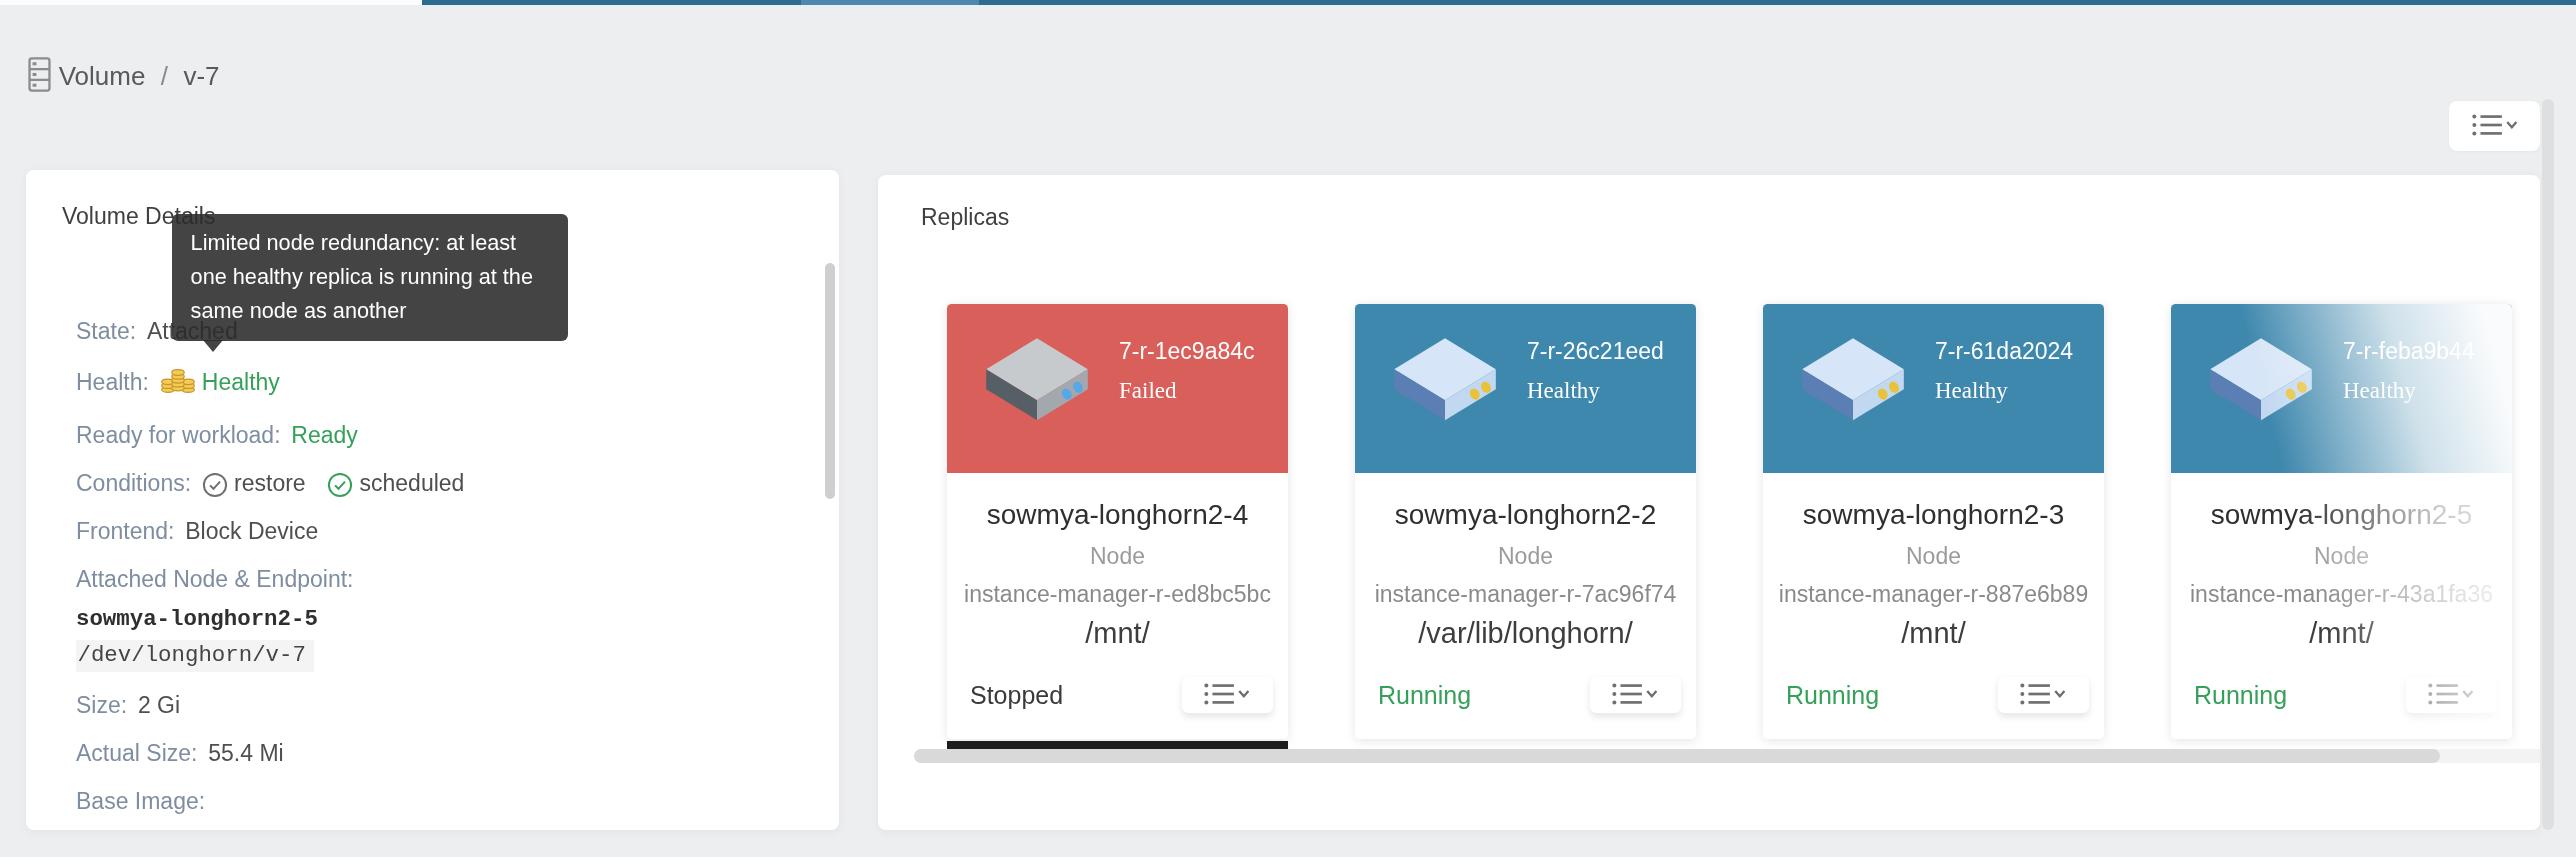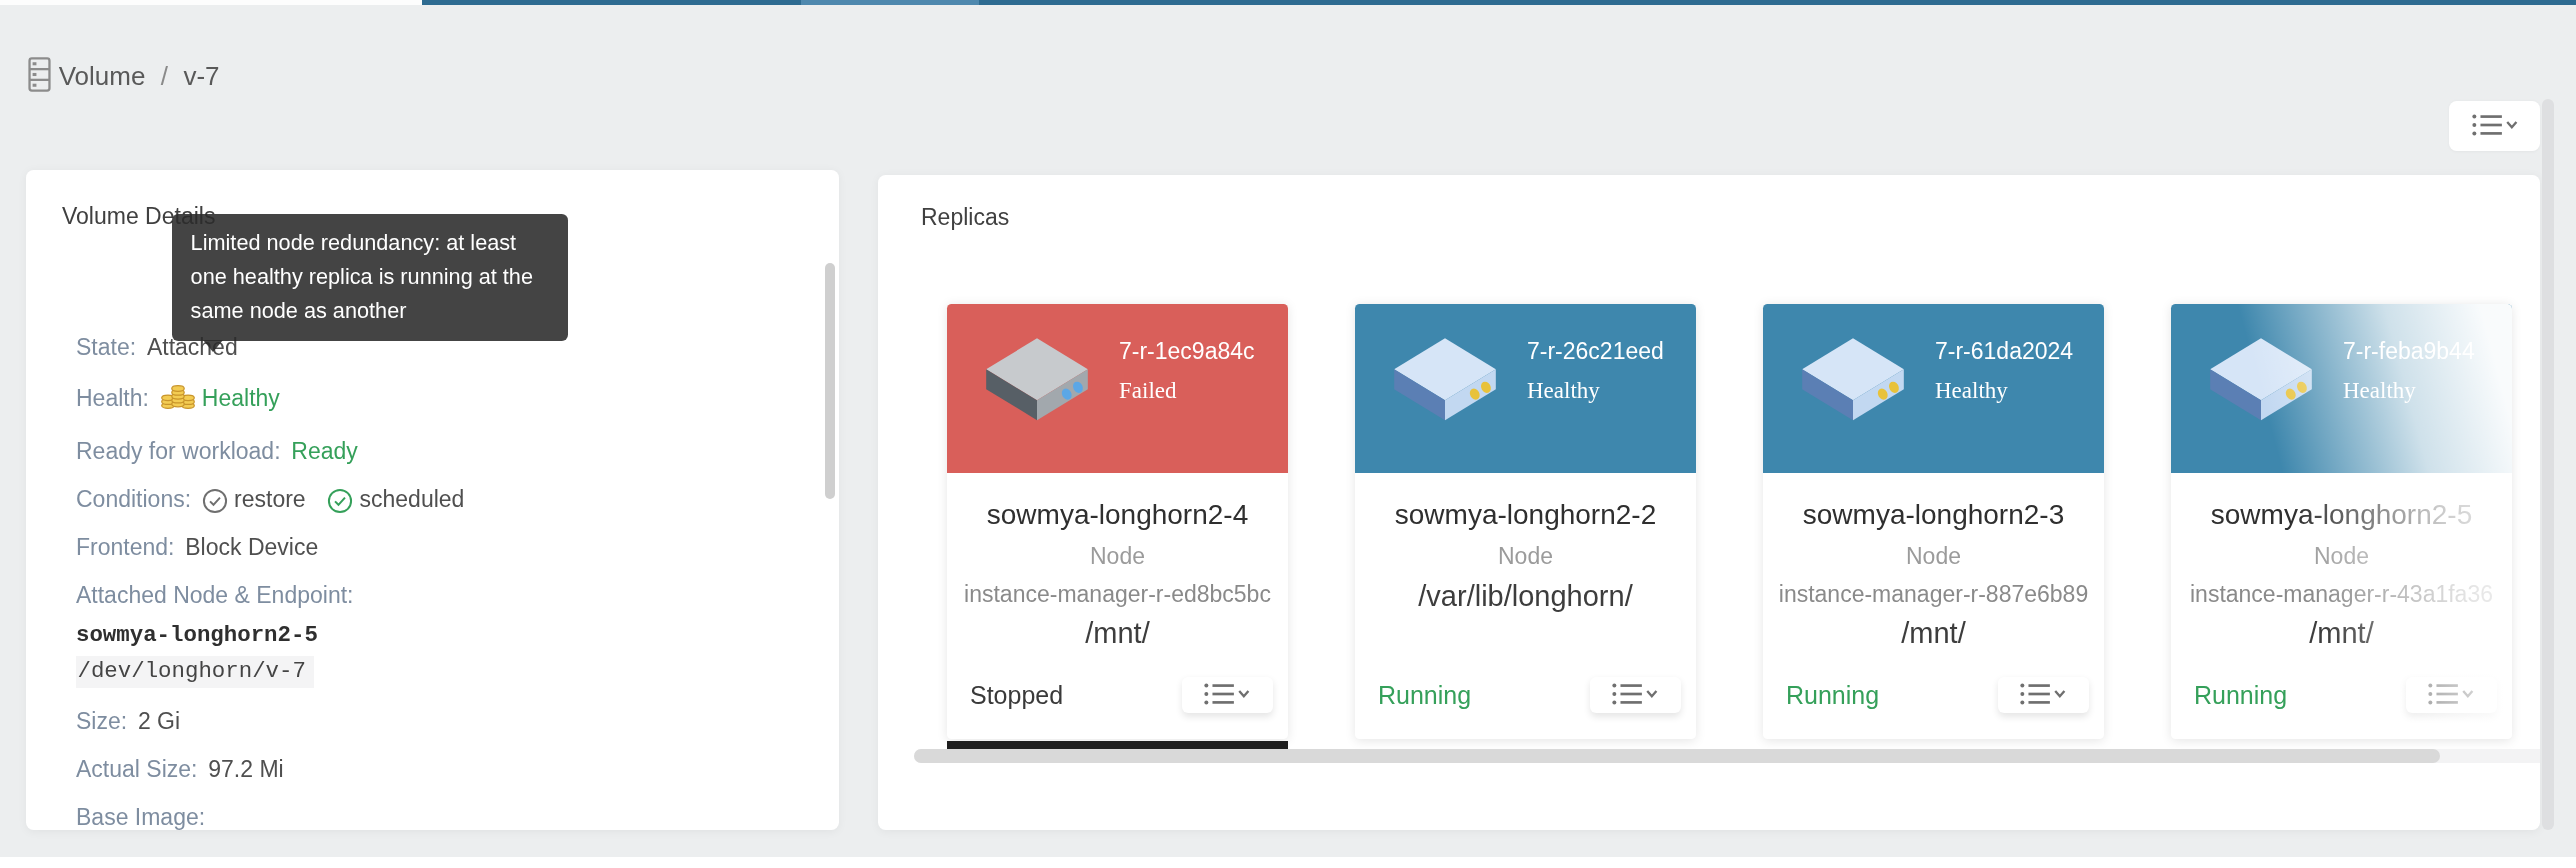--- a/index.html
+++ b/index.html
@@ -25,21 +25,21 @@
   .panel { position:absolute; background:#fff; border-radius:7.7px; box-shadow:0 1.5px 9.3px rgba(0,0,0,0.05); }
   .details-panel { left:26px; top:170px; width:813px; height:660px; overflow:hidden; }
   .replicas-panel { left:878px; top:175px; width:1662px; height:655px; overflow:hidden; }
   .panel-title { position:absolute; font-size:23px; color:#404040; font-weight:400; }
   .details-panel .panel-title { left:36px; top:32.5px; }
   .replicas-panel .panel-title { left:43px; top:29px; }
 
   
   .rows { position:absolute; left:50px; top:146px; right:31px; }
   .row { font-size:23px; line-height:31px; color:#4f4f4f; margin-top:17px; white-space:nowrap; }
-  .row:first-child { margin-top:16px; }
+  .row:first-child { margin-top:0; }
   .row .lbl { color:#7e8da0; margin-right:10.8px; }
   .row .val {}
   .green { color:#35a05a; }
   .row-inline-icon { display:inline-block; vertical-align:-4.6px; margin-right:6.2px; }
   .cond-item { display:inline-flex; align-items:center; gap:6.2px; margin-right:21.7px; }
   .cond-item svg { vertical-align:middle; }
   .row.mono-node { margin-top:10.8px; font-family:"Liberation Mono","DejaVu Sans Mono",monospace; font-weight:bold; font-size:22.4px; line-height:26px; color:#2f2f2f; }
   .row.mono-endpoint { margin-top:7.7px; line-height:29px; }
   .row.mono-endpoint .code { font-family:"Liberation Mono","DejaVu Sans Mono",monospace; font-size:22.4px; color:#444; background:#f4f4f5; padding:2.3px 7.7px 3.9px 1.5px; }
   .row.after-endpoint { margin-top:20px; }
@@ -184,21 +184,21 @@
         <span class="lbl">Attached Node &amp; Endpoint:</span>
       </div>
       <div class="row mono-node">sowmya-longhorn2-5</div>
       <div class="row mono-endpoint">
         <span class="code">/dev/longhorn/v-7</span>
       </div>
       <div class="row after-endpoint">
         <span class="lbl">Size:</span><span class="val">2 Gi</span>
       </div>
       <div class="row">
-        <span class="lbl">Actual Size:</span><span class="val">97.2 Mi</span>
+        <span class="lbl">Actual Size:</span><span class="val">55.4 Mi</span>
       </div>
       <div class="row">
         <span class="lbl">Base Image:</span><span class="val"></span>
       </div>
 
     </div>
 
     <div class="details-vscroll"></div>
   </section>
 
@@ -255,20 +255,21 @@
               <ellipse class="disk-dot" cx="166" cy="95" rx="7.5" ry="9.5" transform="rotate(-28 166 95)"></ellipse>
             </svg>
           </span>
           <div class="card-header-text">
             <div class="card-id">7-r-26c21eed</div>
             <div class="card-health">Healthy</div>
           </div>
         </div>
         <div class="card-name">sowmya-longhorn2-2</div>
         <div class="card-node-label">Node</div>
+        <div class="card-im">instance-manager-r-7ac96f74</div>
         <div class="card-mount">/var/lib/longhorn/</div>
         <div class="card-footer">
           <span class="card-state state-running">Running</span>
           <button class="menu-btn">
             <span><svg width="48" height="26" viewBox="0 0 62 34">
                   <circle cx="4" cy="6" r="2.6" fill="#6f6f6f"></circle>
                   <circle cx="4" cy="17" r="2.6" fill="#6f6f6f"></circle>
                   <circle cx="4" cy="28" r="2.6" fill="#6f6f6f"></circle>
                   <line x1="12" y1="6" x2="40" y2="6" stroke="#6f6f6f" stroke-width="3.5"></line>
                   <line x1="12" y1="17" x2="40" y2="17" stroke="#6f6f6f" stroke-width="3.5"></line>

